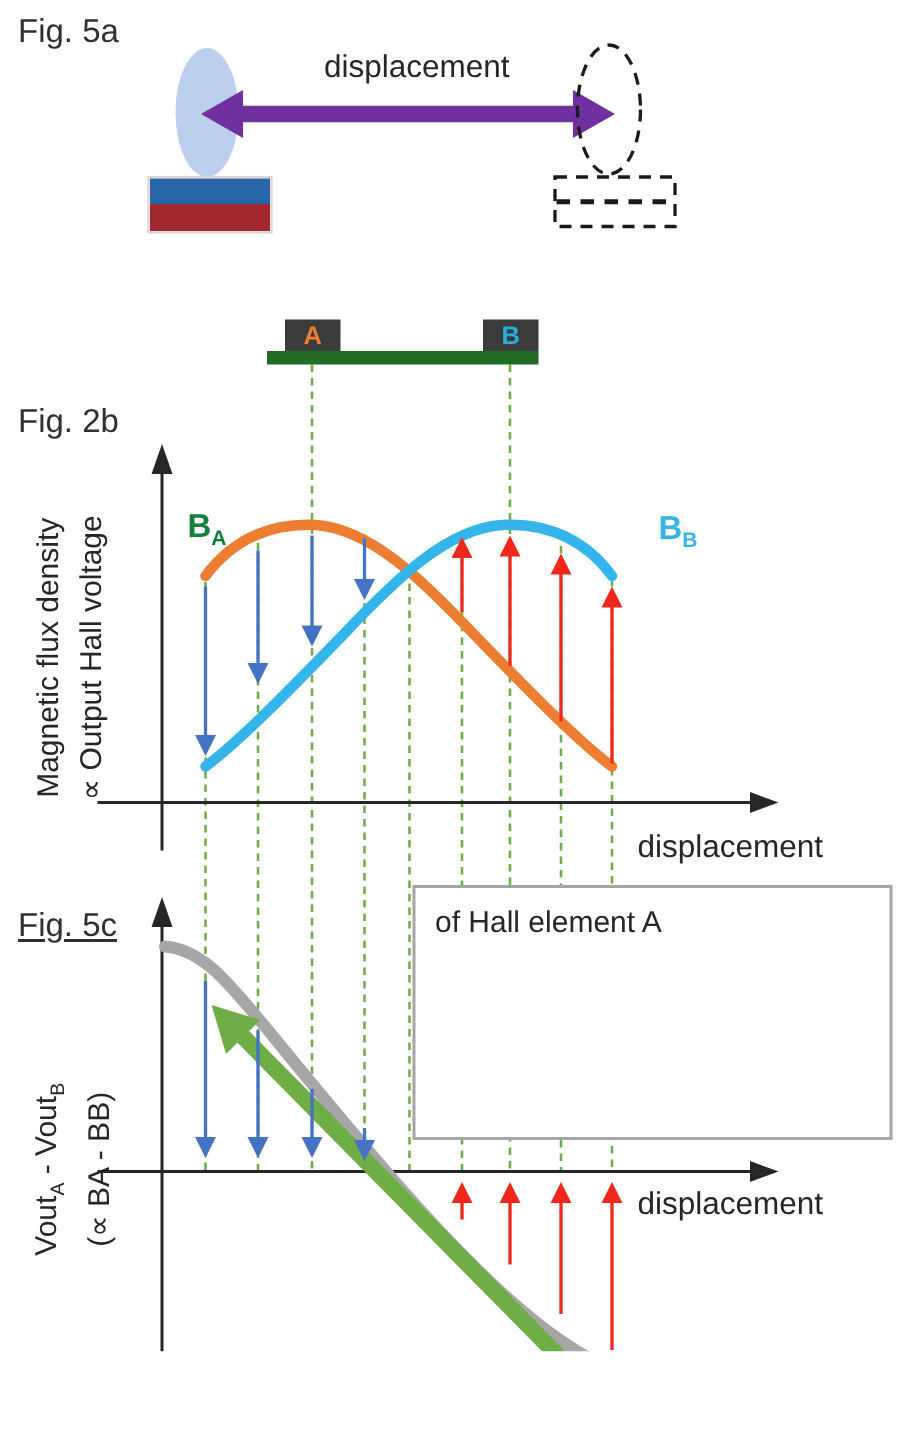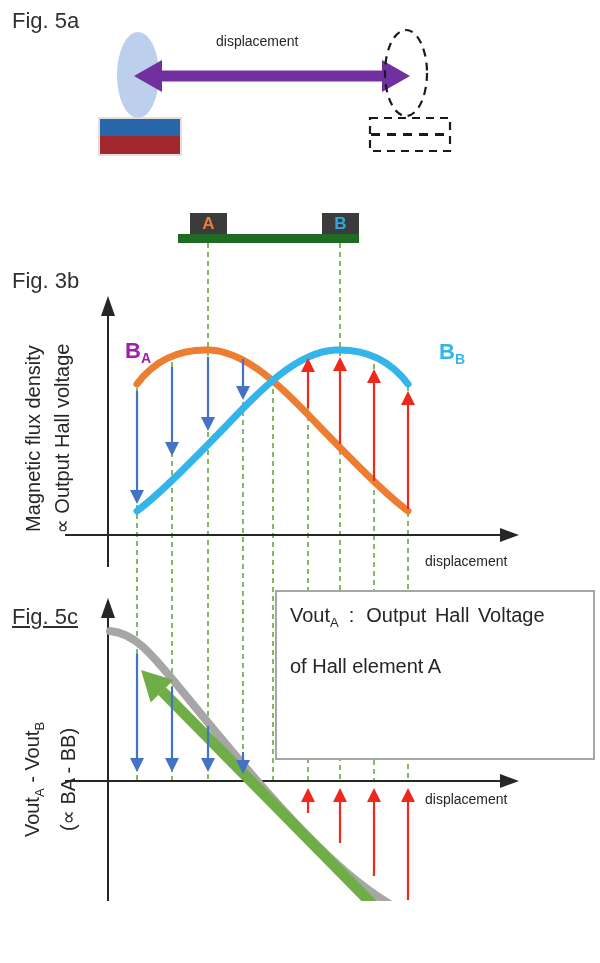--- a/index.html
+++ b/index.html
@@ -2,39 +2,39 @@
 <html><head>
 <meta charset="utf-8">
 <style>
   html,body{margin:0;padding:0;background:#ffffff;}
   .canvas{
     position:relative;width:600px;height:901px;background:#ffffff;
     font-family:"Liberation Sans", sans-serif;color:#303030;overflow:hidden;
   }
   .abs{position:absolute;}
   .figlabel{font-size:22px;color:#303030;}
-  .disp-label{font-size:14px;color:#262626;white-space:nowrap;overflow:hidden;}
+  .disp-label{font-size:21px;color:#262626;white-space:nowrap;overflow:hidden;}
   .svg-layer{position:absolute;left:0;top:0;}
   
   .ylab{
     position:absolute;text-align:center;transform:rotate(-90deg);
     font-size:20px;line-height:29px;color:#262626;white-space:nowrap;
   }
   sub.axsub{font-size:13px;}
   
   .chiplab{
     position:absolute;width:37px;height:21px;display:flex;align-items:center;justify-content:center;
     font-size:17px;font-weight:700;
   }
   .chip-a{color:#ED7D31;}
   .chip-b{color:#29ABE2;}
   
   .curvelab{position:absolute;font-size:22px;font-weight:700;white-space:nowrap;}
   .curvelab sub{font-size:14px;}
-  .lab-ba{color:#a21caf;}
+  .lab-ba{color:#15803d;}
   .lab-bb{color:#33B4EA;}
   
   .legend{
     position:absolute;left:275px;top:590px;width:320px;height:170px;
     background:#ffffff;border:2px solid #A6A6A6;box-sizing:border-box;
     padding:2px 12px 0 13px;font-size:20px;color:#262626;
   }
   .lg-row{line-height:42.5px;white-space:nowrap;}
   .lg-right{}
   .lg-colon{margin:0 12px 0 10px;}
@@ -149,36 +149,35 @@
     </g>
   </svg>
 
   <div class="abs figlabel" style="left:12px;top:8px;">Fig. 5a</div>
 
   <div class="abs disp-label" style="left:216px;top:33px;width:140px;">displacement</div>
 
   <div class="chiplab chip-a" style="left:190px;top:213px;">A</div>
   <div class="chiplab chip-b" style="left:322px;top:213px;">B</div>
 
-  <div class="abs figlabel" style="left:12px;top:268px;">Fig. 3b</div>
+  <div class="abs figlabel" style="left:12px;top:268px;">Fig. 2b</div>
 
   <div class="ylab" style="left:-67px;top:409px;width:230px;height:59px;">
     <div>Magnetic flux density</div>
     <div>∝ Output Hall voltage</div>
   </div>
 
   <div class="curvelab lab-ba" style="left:125px;top:338px;"><span>B</span><sub>A</sub></div>
   <div class="curvelab lab-bb" style="left:404px;top:339px;margin-left:35px;"><span>B</span><sub>B</sub></div>
 
   <div class="abs disp-label" style="left:425px;top:553px;width:130px;">displacement</div>
 
   <div class="abs figlabel" style="left:12px;top:604px;text-decoration:underline;">Fig. 5c</div>
 
   <div class="legend">
-    <div class="lg-row"><span>Vout</span><sub class="lg-sub">A</sub><span class="lg-colon">:</span><span class="lg-desc">Output Hall Voltage</span></div>
     <div class="lg-row lg-right">of Hall element A</div>
   </div>
 
   <div class="ylab" style="left:-28px;top:750px;width:150px;height:59px;">
     <div><span>Vout</span><sub class="axsub">A</sub><span> - Vout</span><sub class="axsub">B</sub></div>
     <div>(∝ BA - BB)</div>
   </div>
 
   <div class="abs disp-label" style="left:425px;top:791px;width:130px;">displacement</div>
 

